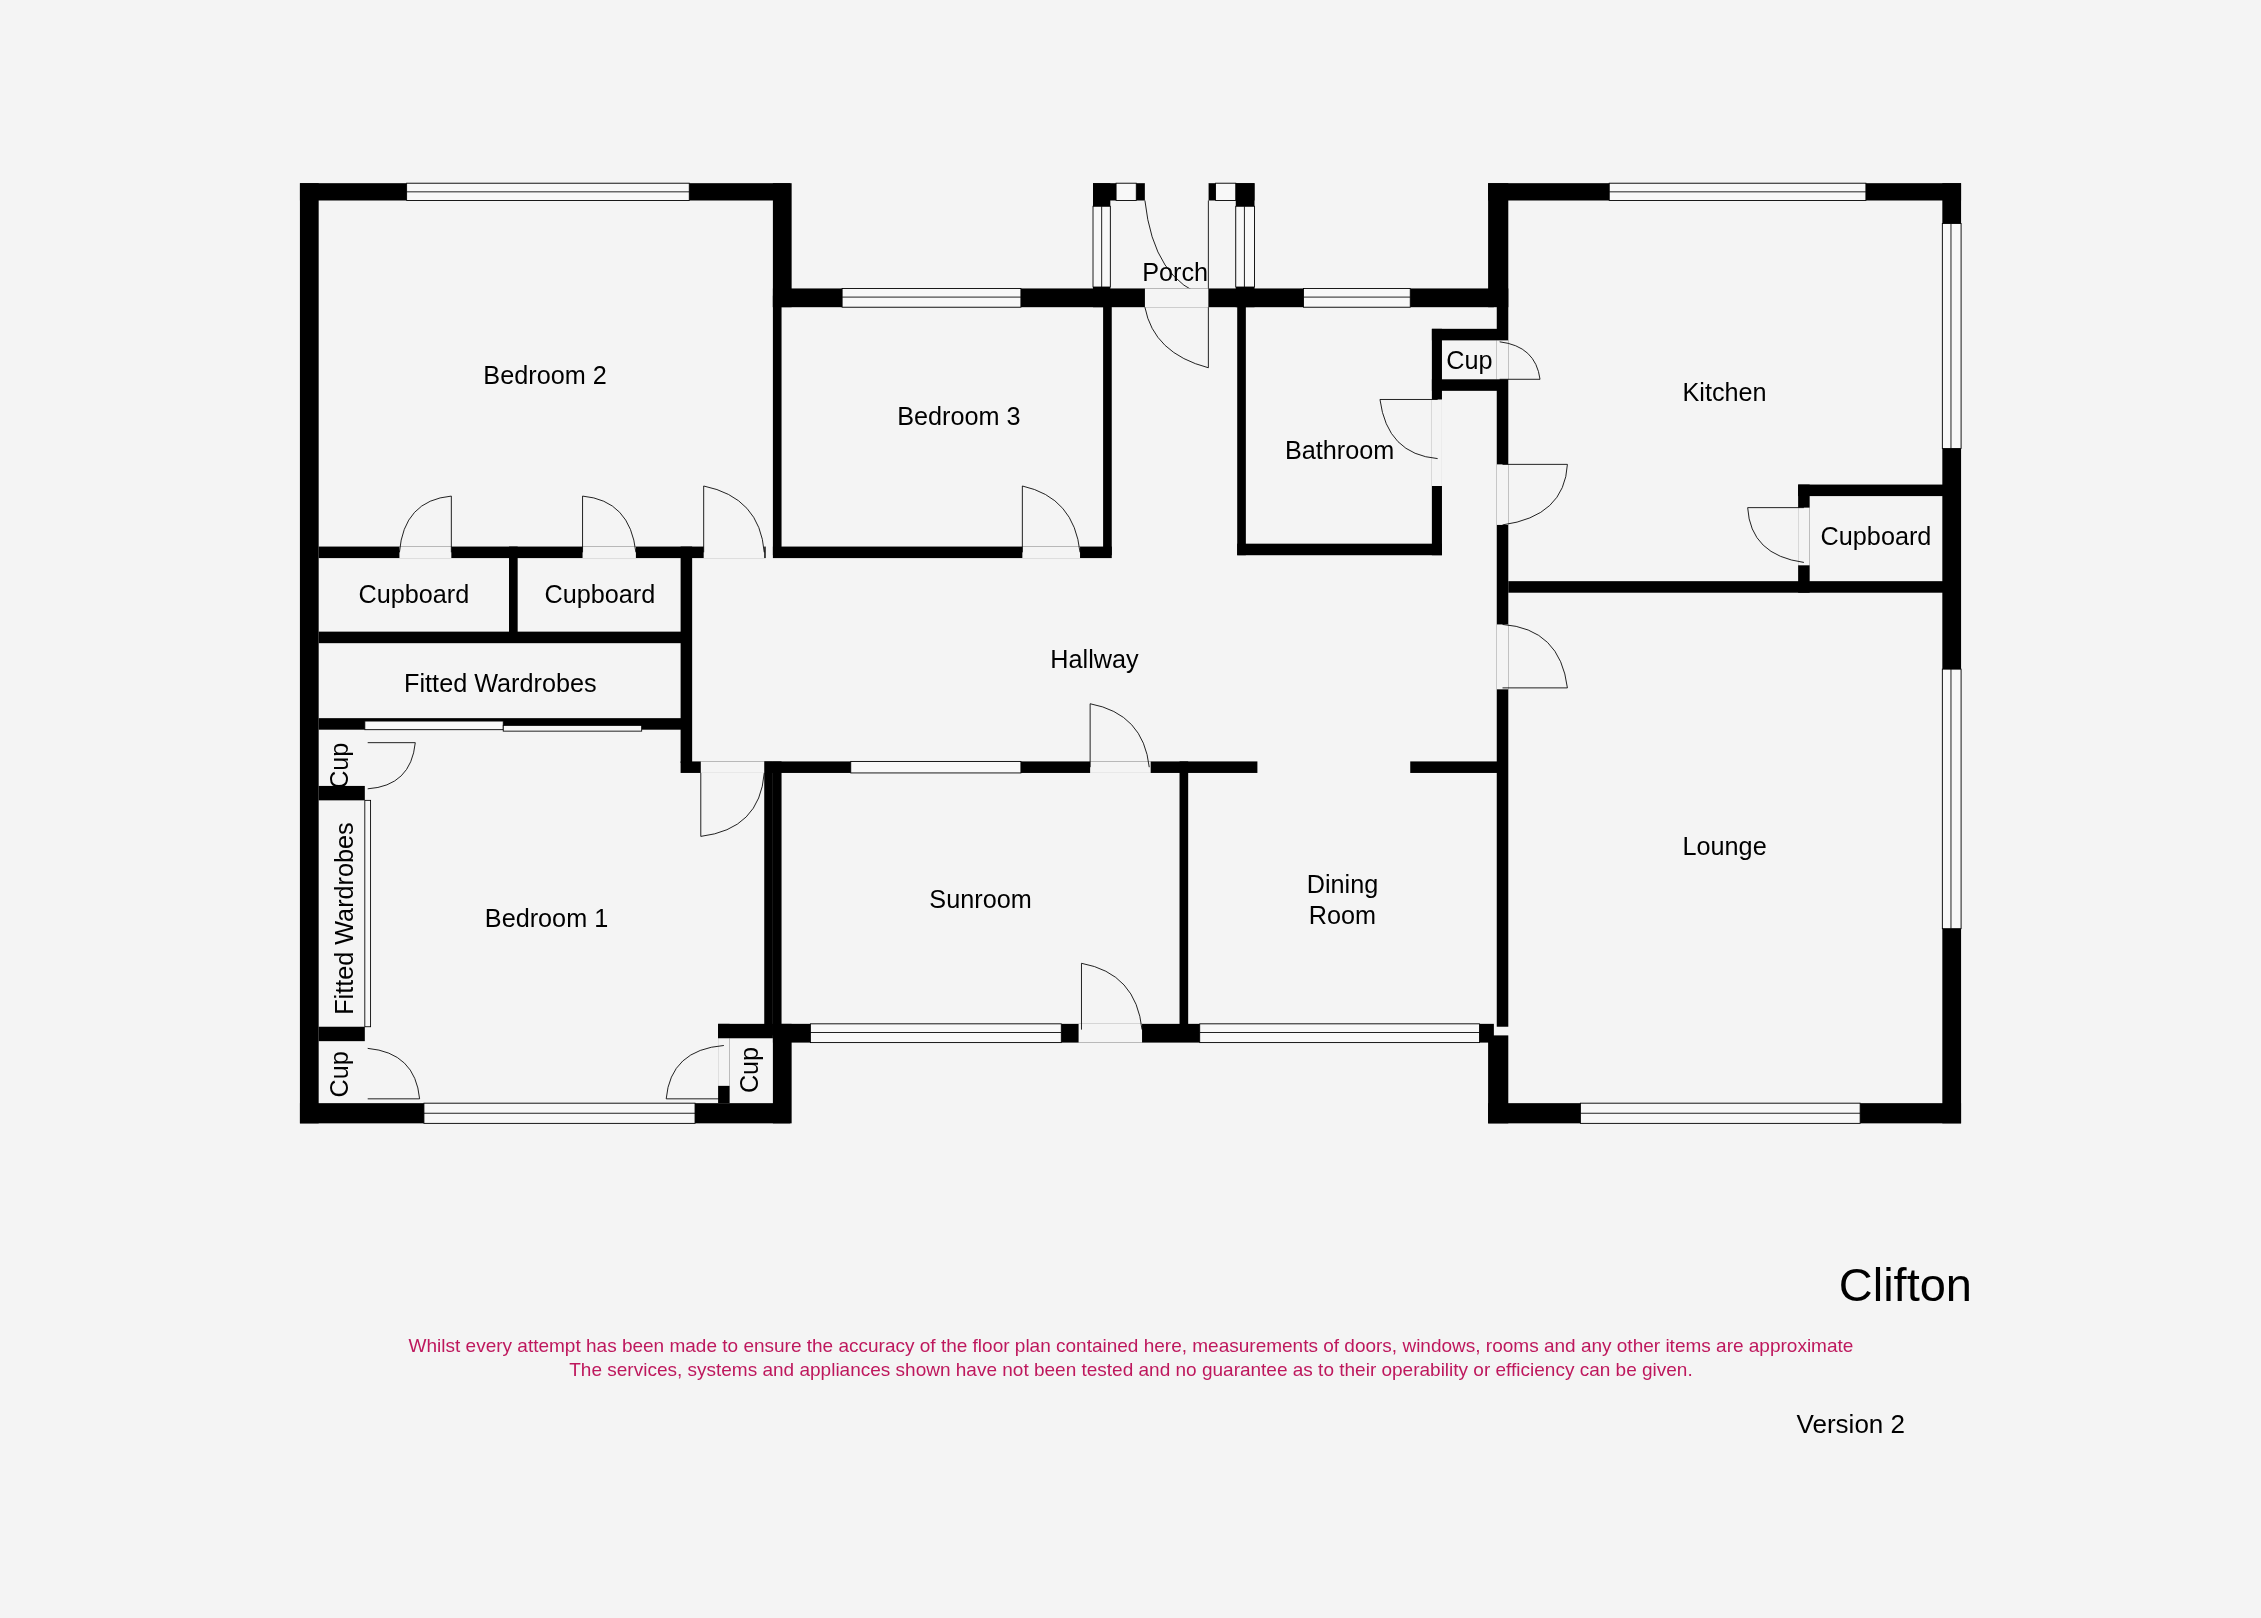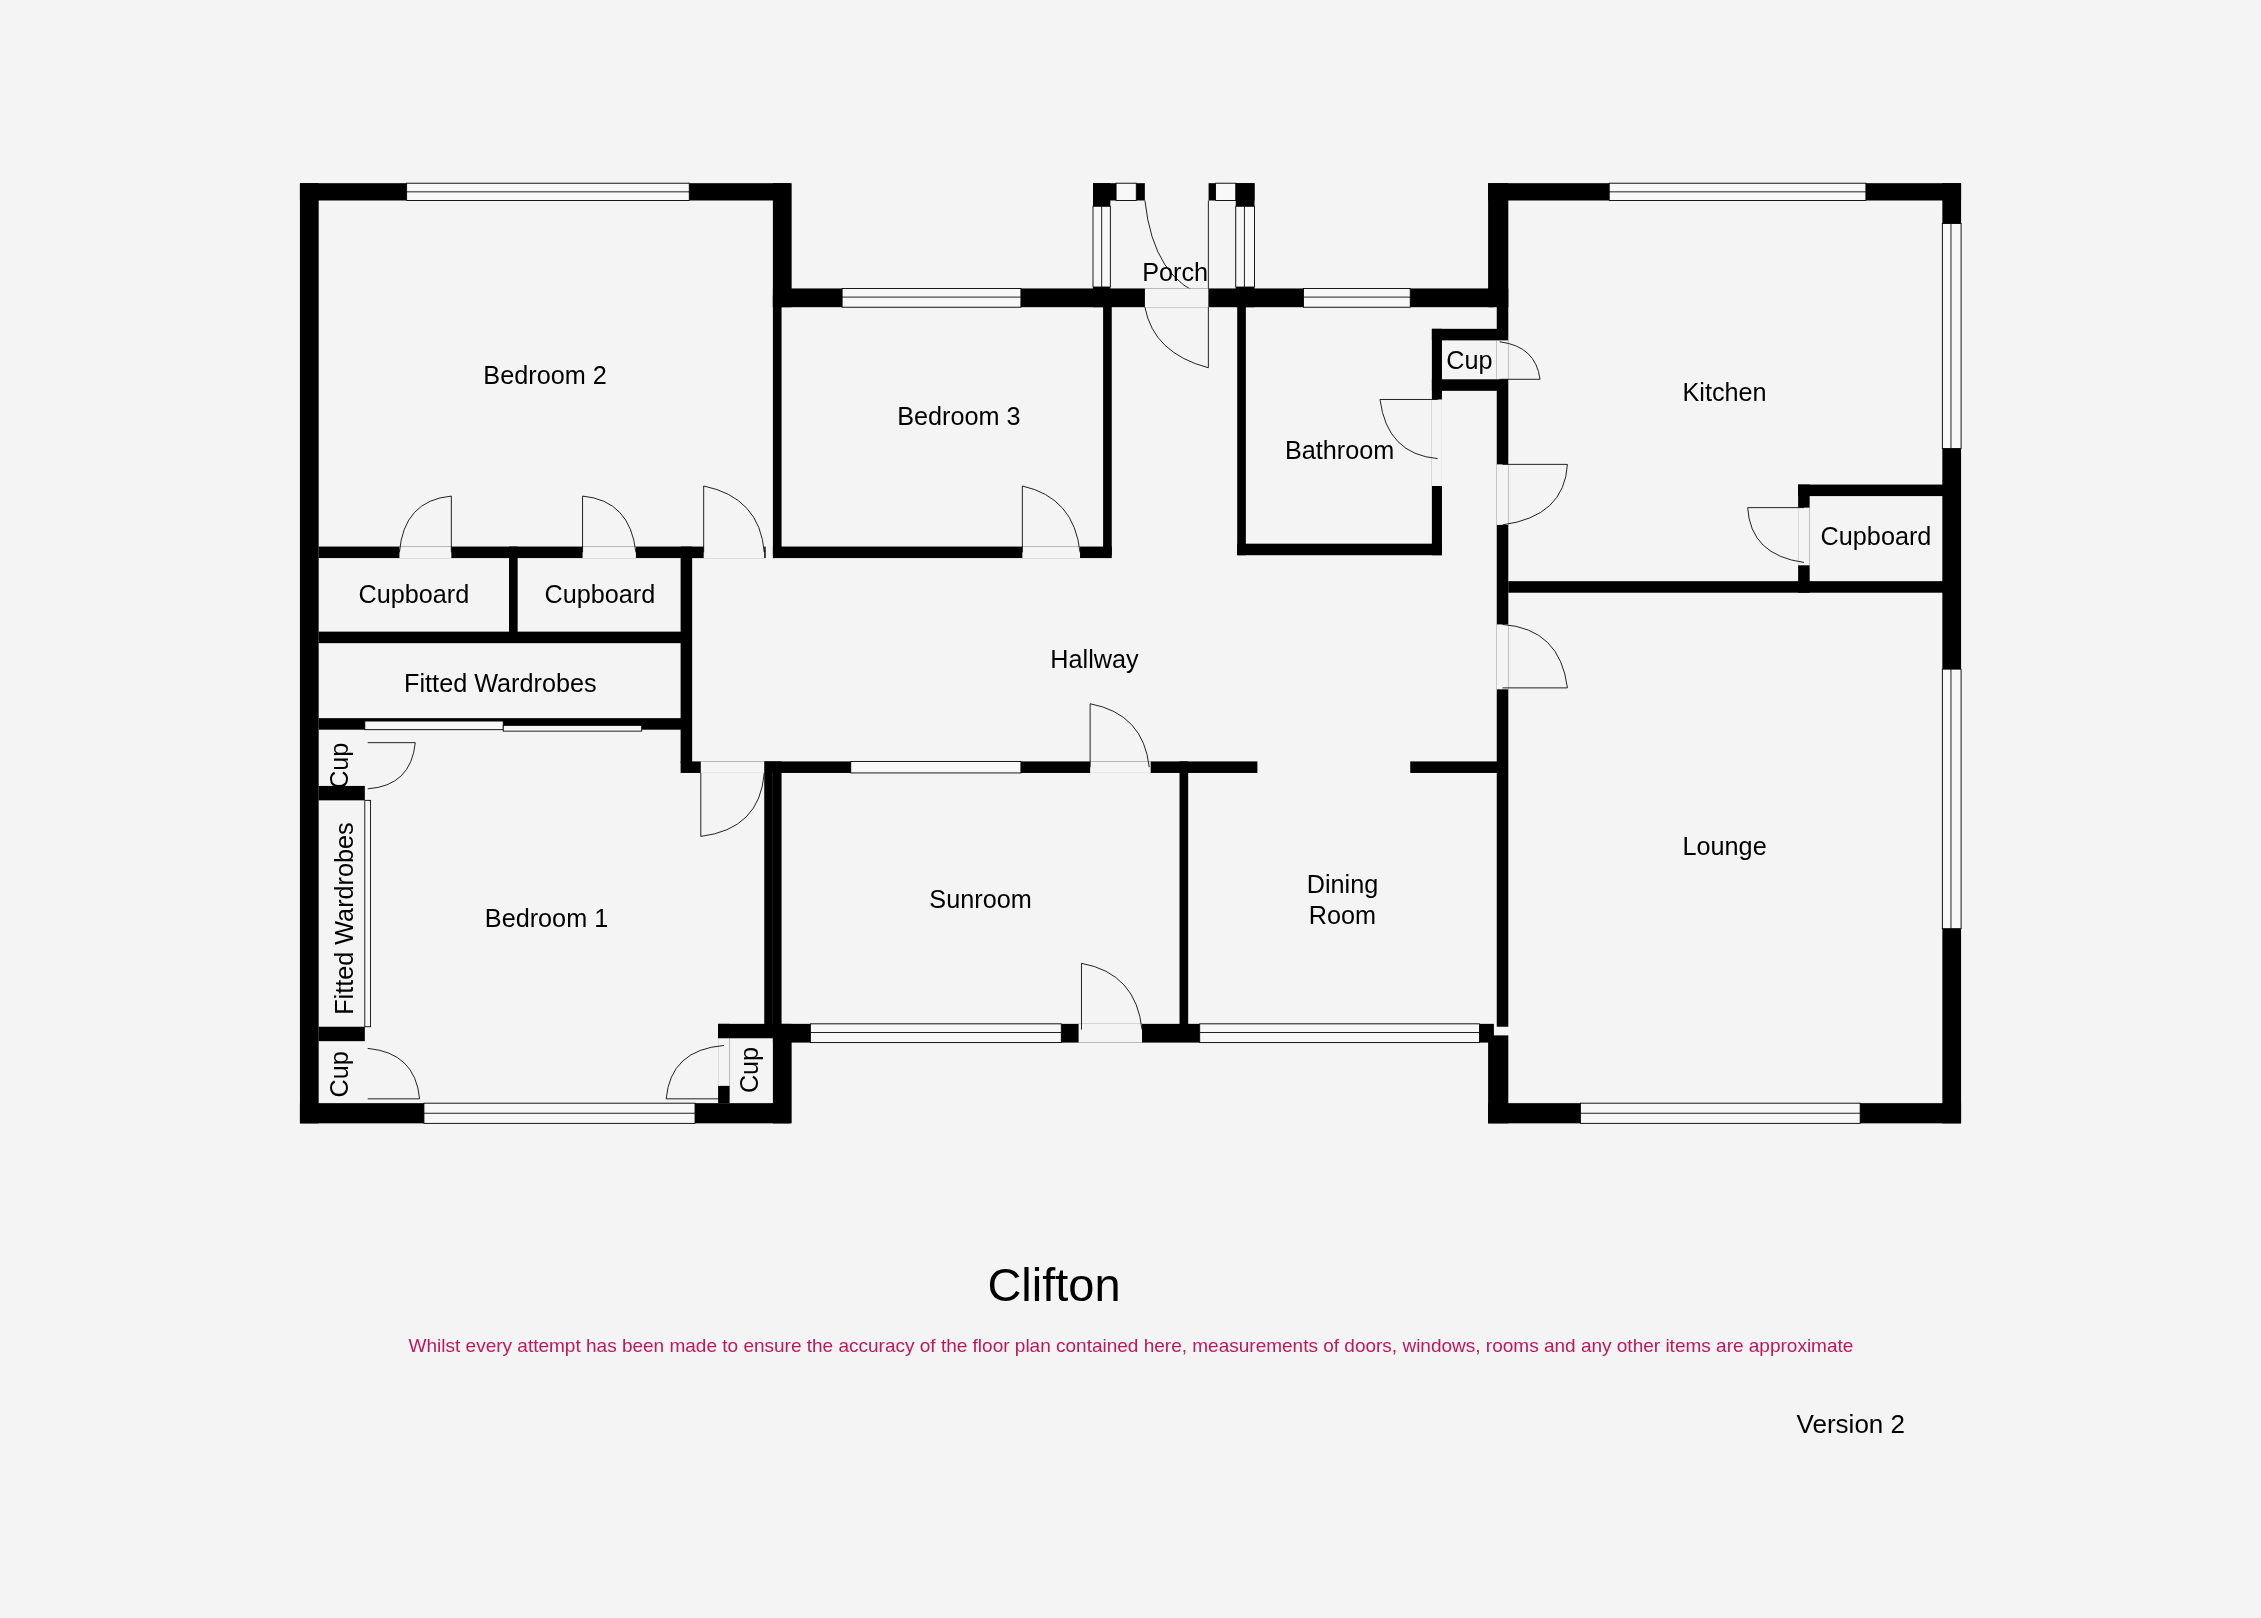--- a/index.html
+++ b/index.html
@@ -5,21 +5,21 @@
   html, body { margin: 0; padding: 0; background: #f4f4f4; }
   body { width: 2261px; height: 1618px; position: relative; overflow: hidden;
          font-family: "Liberation Sans", sans-serif; }
   #plan { position: absolute; left: 0; top: 0; width: 2261px; height: 1618px; }
   .wall { fill: #000; }
   .win { fill: #f8f8f8; stroke: #000; stroke-width: 0.6; }
   .winline { stroke: #000; stroke-width: 0.6; }
   .door { fill: none; stroke: #000; stroke-width: 0.6; }
   .gap { fill: #f4f4f4; }
   .lbl { font-family: "Liberation Sans", sans-serif; font-size: 17.5px; fill: #000; text-anchor: middle; }
-  .title { position: absolute; left: 0; width: 1836px; top: 1257px; text-align: center;
+  .title { position: absolute; left: 0; width: 1836px; top: 1257px; text-align: right;
            font-size: 47px; color: #000; }
   .title span { position: relative; left: 136px; }
   .disclaimer { position: absolute; left: 317px; width: 1628px; top: 1334px; text-align: center;
                 font-size: 19px; line-height: 24.4px; color: #be185d; }
   .version { position: absolute; right: 356px; top: 1409px; font-size: 26px; color: #000; }
 </style>
 </head>
 <body>
 
 <svg id="plan" viewBox="0 0 1568 1122" xmlns="http://www.w3.org/2000/svg">
@@ -208,16 +208,17 @@
     <text class="lbl" x="1196" y="593">Lounge</text>
   </g>
 </svg>
 
 <div class="title">
   <span>Clifton</span>
 </div>
 
 <div class="disclaimer">
   <div>Whilst every attempt has been made to ensure the accuracy of the floor plan contained here, measurements of doors, windows, rooms and any other items are approximate</div>
+  <div>The services, systems and appliances shown have not been tested and no guarantee as to their operability or efficiency can be given.</div>
 </div>
 
 <div class="version">Version 2</div>
 
 
 </body></html>

